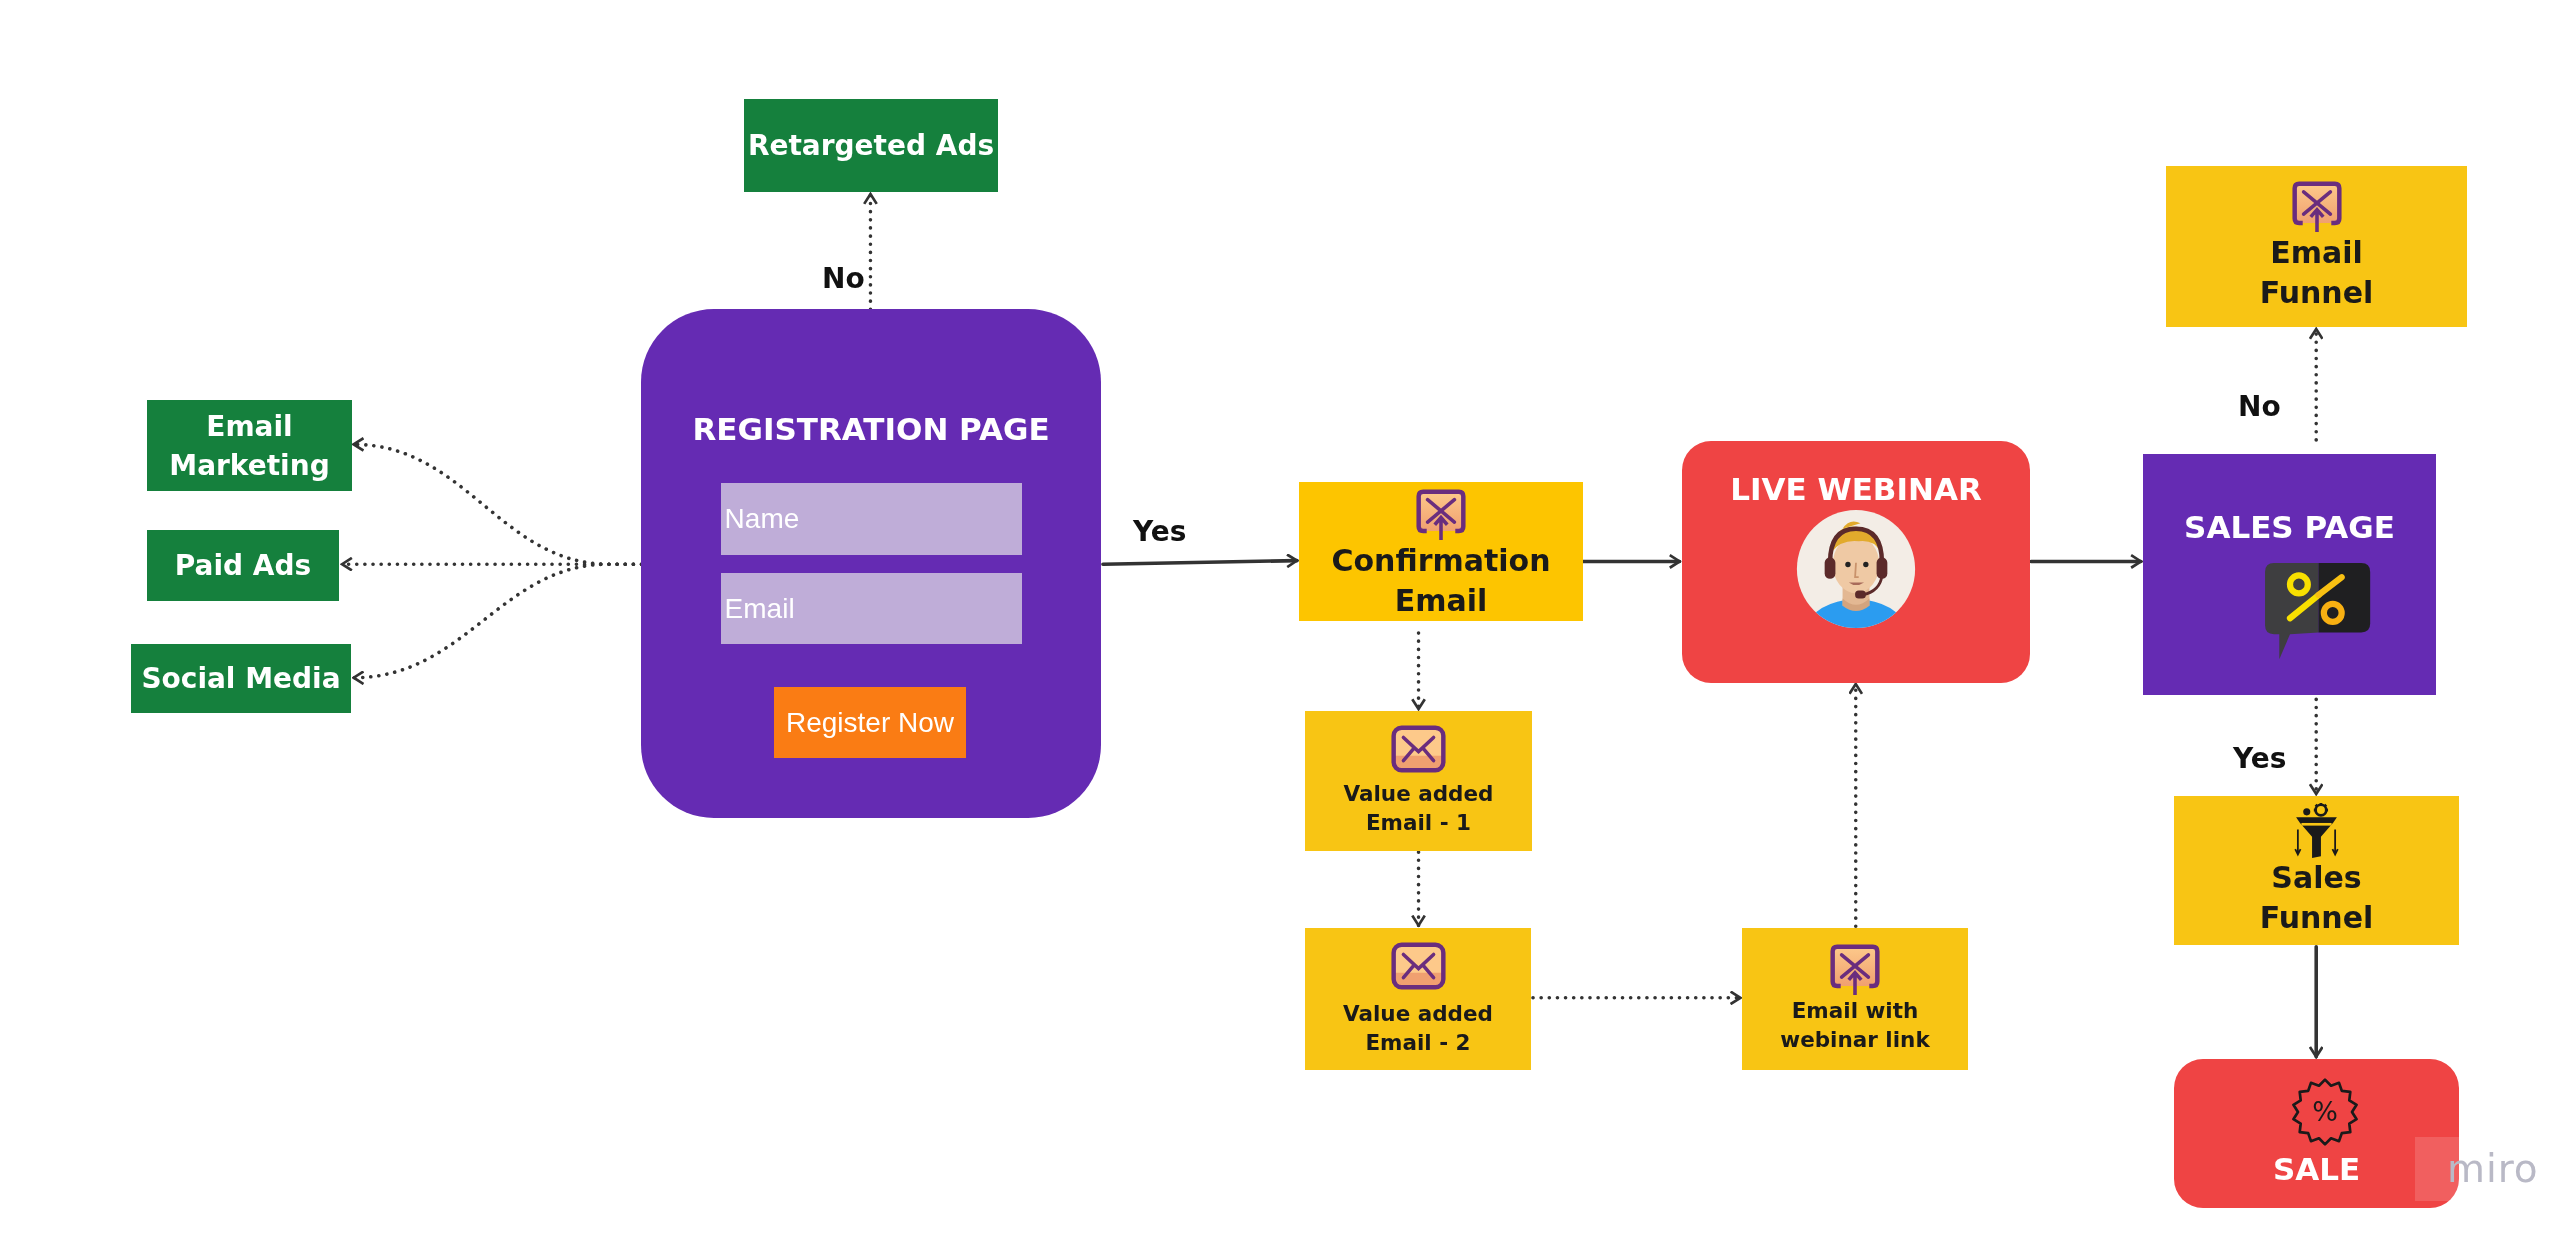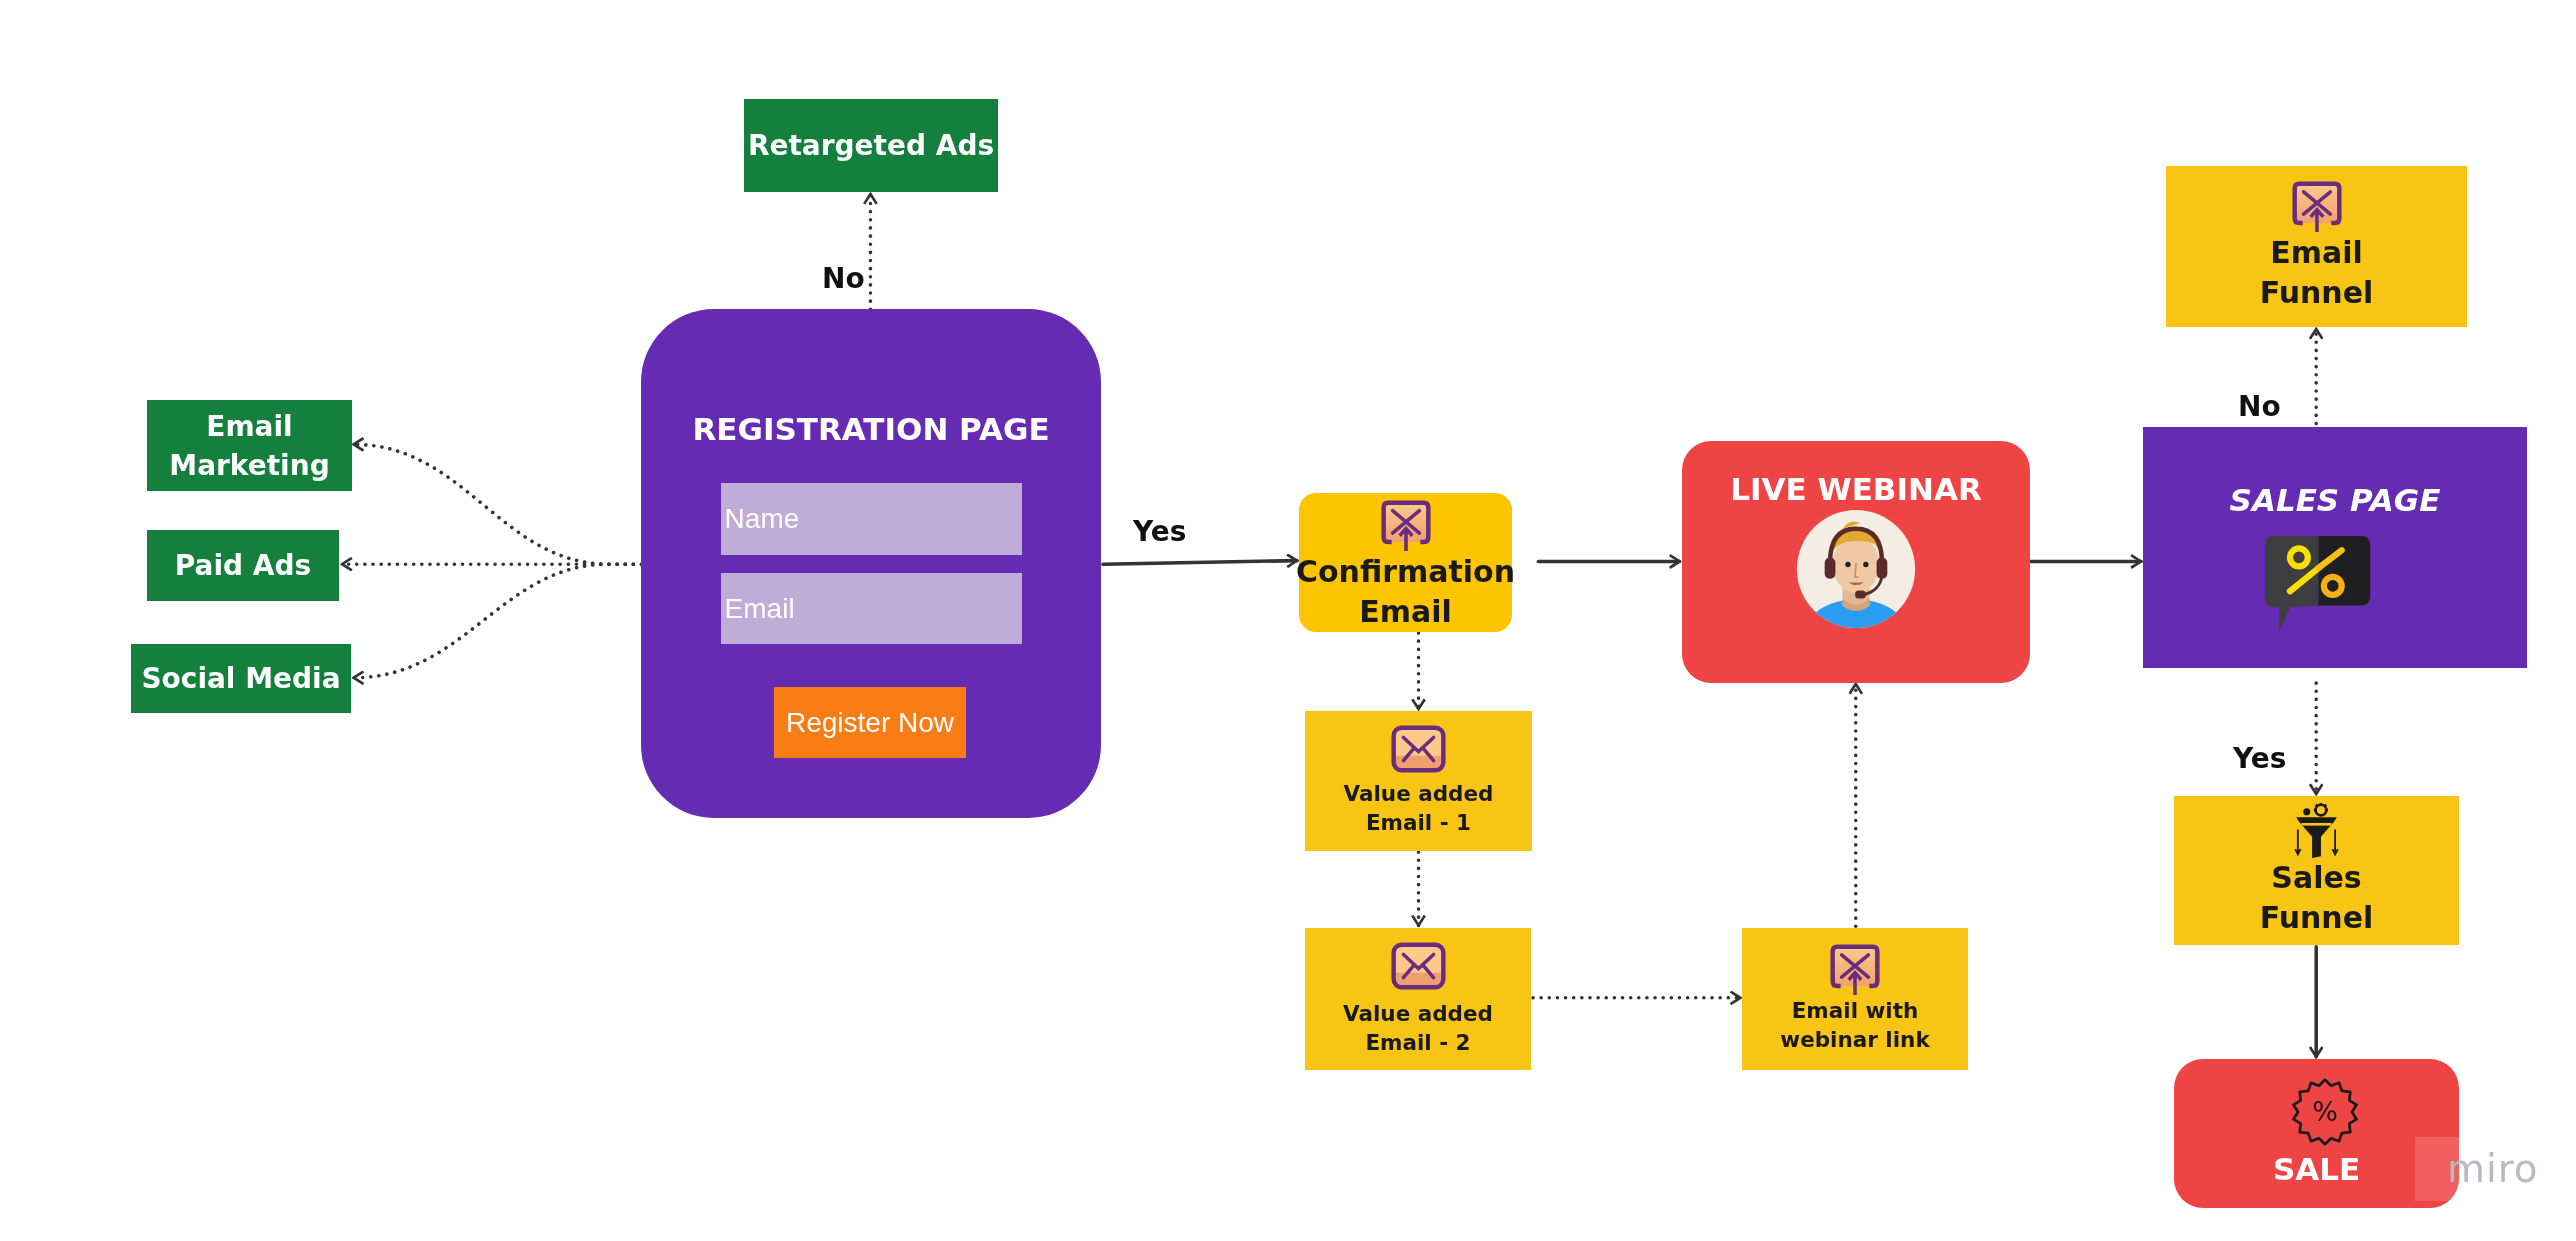--- a/index.html
+++ b/index.html
@@ -98,21 +98,21 @@
 
 <div class="abs" style="left:641px;top:309px;width:460px;height:509px;background:#652bb3;border-radius:73px;">
   <div class="reg-title" style="top:97px;">REGISTRATION PAGE</div>
   <div class="field" style="left:80px;top:174px;width:301px;height:72px;">Name</div>
   <div class="field" style="left:80px;top:264px;width:301px;height:71px;">Email</div>
   <div class="btn" style="left:133px;top:378px;width:192px;height:71px;">Register Now</div>
 </div>
 
 <div class="label" style="left:1133px;top:516px;">Yes</div>
 
-<div class="node yellow conf" style="left:1299px;top:493px;width:213px;height:139px;padding-top:7.2px;border-radius:17px;">
+<div class="node yellow conf" style="left:1299px;top:482px;width:284px;height:139px;padding-top:7.2px;">
   <svg width="50" height="52" viewBox="0 0 56 58">
     <defs>
         <linearGradient id="envg1" x1="0" y1="0" x2="0" y2="1">
           <stop offset="0" stop-color="#fdc98a"></stop>
           <stop offset="1" stop-color="#f0a070"></stop>
         </linearGradient>
       </defs>
     <rect x="3" y="3" width="50" height="44" rx="7" fill="url(#envg1)"></rect>
     <path d="M12,47 L8,47 Q3,47 3,42 L3,8 Q3,3 8,3 L48,3 Q53,3 53,8 L53,42 Q53,47 48,47 L44,47" fill="none" stroke="#6a2d7e" stroke-width="5"></path>
     <path d="M13,12 L43,37 M43,12 L13,37" stroke="#6a2d7e" stroke-width="4" stroke-linecap="round"></path>
@@ -181,21 +181,21 @@
       <path d="M96,74 Q94,92 74,96" fill="none" stroke="#5b2a2a" stroke-width="3"></path>
       <rect x="66" y="91" width="12" height="9" rx="4" fill="#5b2a2a"></rect>
       <circle cx="58" cy="62" r="3" fill="#222"></circle>
       <circle cx="78" cy="62" r="3" fill="#222"></circle>
       <path d="M67,60 L66,76 L70,76" fill="none" stroke="#c9926b" stroke-width="2"></path>
       <path d="M59,82 Q67,88 76,82 Z" fill="#a86b5a"></path>
     </g>
   </svg>
 </div>
 
-<div class="abs purple" style="left:2143px;top:427px;width:384px;height:241px;font-style:italic;">
+<div class="abs purple" style="left:2143px;top:454px;width:293px;height:241px;">
   <div style="position:absolute;left:0;width:100%;top:54px;text-align:center;font-weight:bold;font-size:31px;line-height:39px;color:#fff;">SALES PAGE</div>
   <svg width="107" height="98" viewBox="0 0 120 110" style="position:absolute;left:122px;top:109px;">
     <path d="M10,0 L60,0 L60,78 L28,80 L16,108 L16,80 L10,80 Q0,80 0,70 L0,10 Q0,0 10,0 Z" fill="#3e3e40"></path>
     <path d="M60,0 L108,0 Q118,0 118,10 L118,68 Q118,78 108,78 L60,78 Z" fill="#1f1f21"></path>
     <circle cx="38" cy="24" r="10" fill="none" stroke="#f8e000" stroke-width="7"></circle>
     <circle cx="76" cy="56" r="10" fill="none" stroke="#f8b012" stroke-width="7"></circle>
     <path d="M28,62 L60,36" stroke="#f8e000" stroke-width="7" stroke-linecap="round"></path>
     <path d="M60,36 L86,16" stroke="#f8c012" stroke-width="7" stroke-linecap="round"></path>
   </svg>
 </div>

